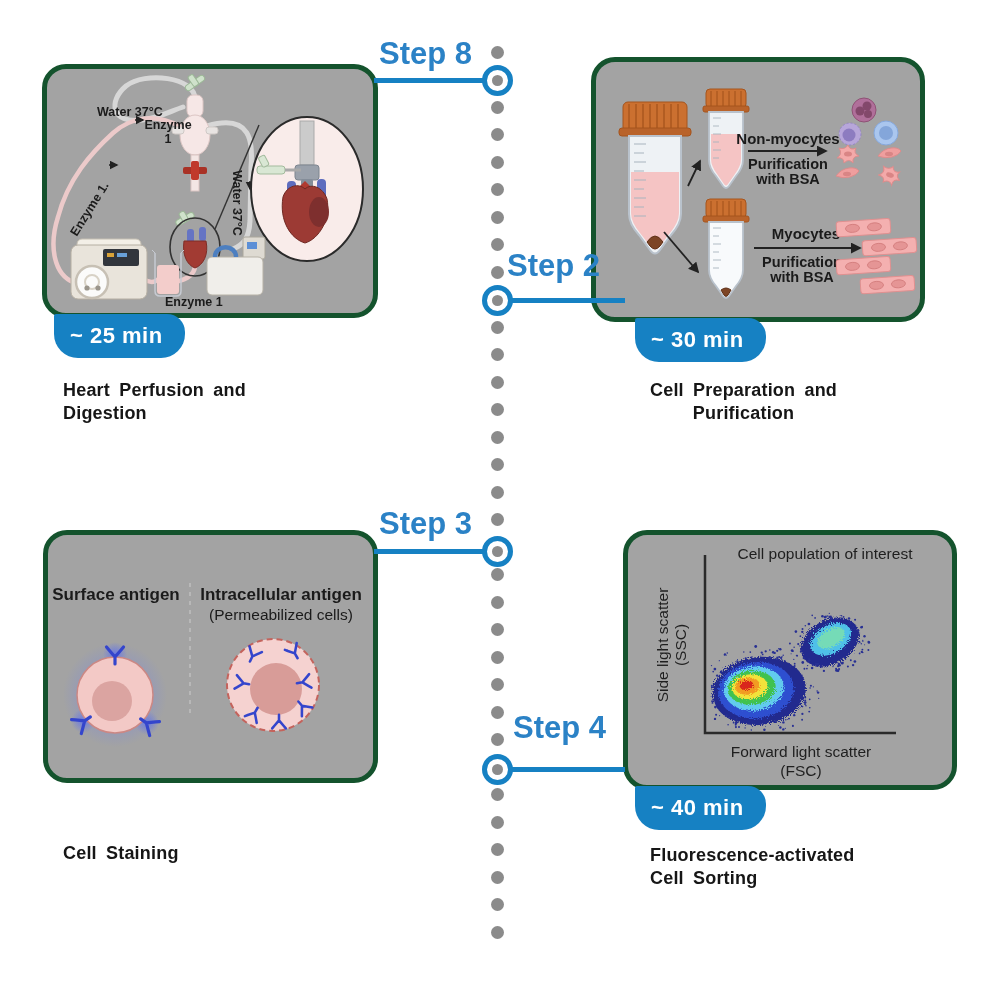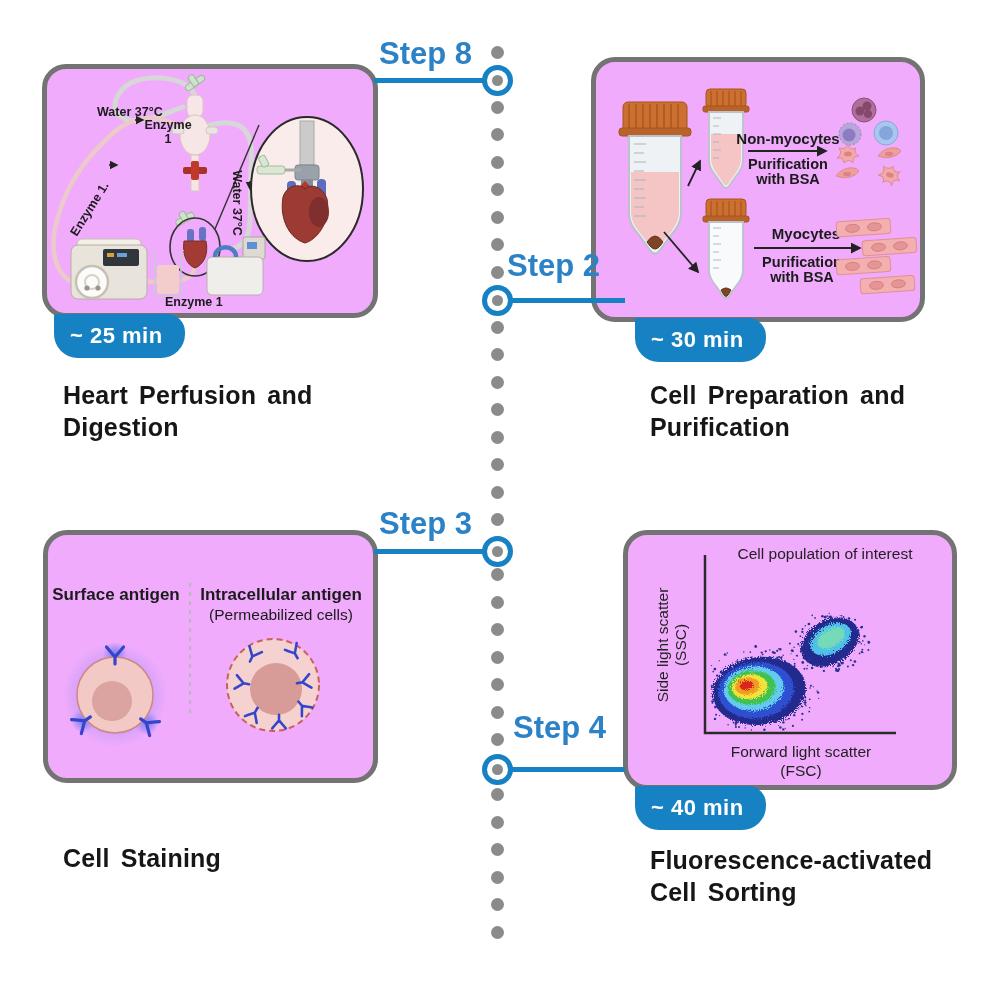--- a/index.html
+++ b/index.html
@@ -1,33 +1,33 @@
 <!DOCTYPE html>
 <html><head>
 <meta charset="utf-8">
 <style>
   html,body{margin:0;padding:0;background:#fff;}
   .fig{position:relative;width:996px;height:996px;background:#fff;font-family:"Liberation Sans",sans-serif;overflow:hidden;}
   
-  .panel{position:absolute;background:#f0abfc;border:5px solid #737373;border-radius:24px;box-sizing:border-box;}
+  .panel{position:absolute;background:#a3a3a3;border:5px solid #14532d;border-radius:24px;box-sizing:border-box;}
   .panel svg{position:absolute;left:0;top:0;width:100%;height:100%;}
   #p1{left:42px;top:64px;width:336px;height:254px;}
   #p2{left:591px;top:57px;width:334px;height:265px;text-decoration:underline;}
   #p3{left:43px;top:530px;width:335px;height:253px;}
   #p4{left:623px;top:530px;width:334px;height:260px;}
   
   .badge{position:absolute;background:#1681c3;color:#fff;font-weight:bold;font-size:22px;height:44px;line-height:44px;padding:0 22px 0 16px;border-radius:2px 18px 24px 24px;letter-spacing:.5px;z-index:3;}
   #b1{left:54px;top:314px;}
   #b2{left:635px;top:318px;}
   #b3{left:55px;top:779px;}
   #b4{left:635px;top:786px;}
   
-  .heading{position:absolute;font-size:25px;font-weight:bold;color:#161616;line-height:1.28;white-space:pre-line;word-spacing:4px;letter-spacing:.2px;}
+  .heading{position:absolute;font-size:18px;font-weight:bold;color:#161616;line-height:1.28;white-space:pre-line;word-spacing:4px;letter-spacing:.2px;}
   #h1{left:63px;top:379px;}
-  #h2{left:650px;top:379px;}
+  #h2{left:650px;top:379px;text-align:center;}
   #h3{left:63px;top:842px;}
   #h4{left:650px;top:844px;}
   
   .step-label{position:absolute;font-size:31px;font-weight:bold;color:#2b82c6;z-index:2;}
   #sl1{left:379px;top:36px;}
   #sl2{left:507px;top:248px;}
   #sl3{left:379px;top:506px;}
   #sl4{left:513px;top:710px;}
   .connector{position:absolute;height:5px;background:#1681c3;z-index:1;}
   #c1{left:374px;top:78px;width:110px;}

